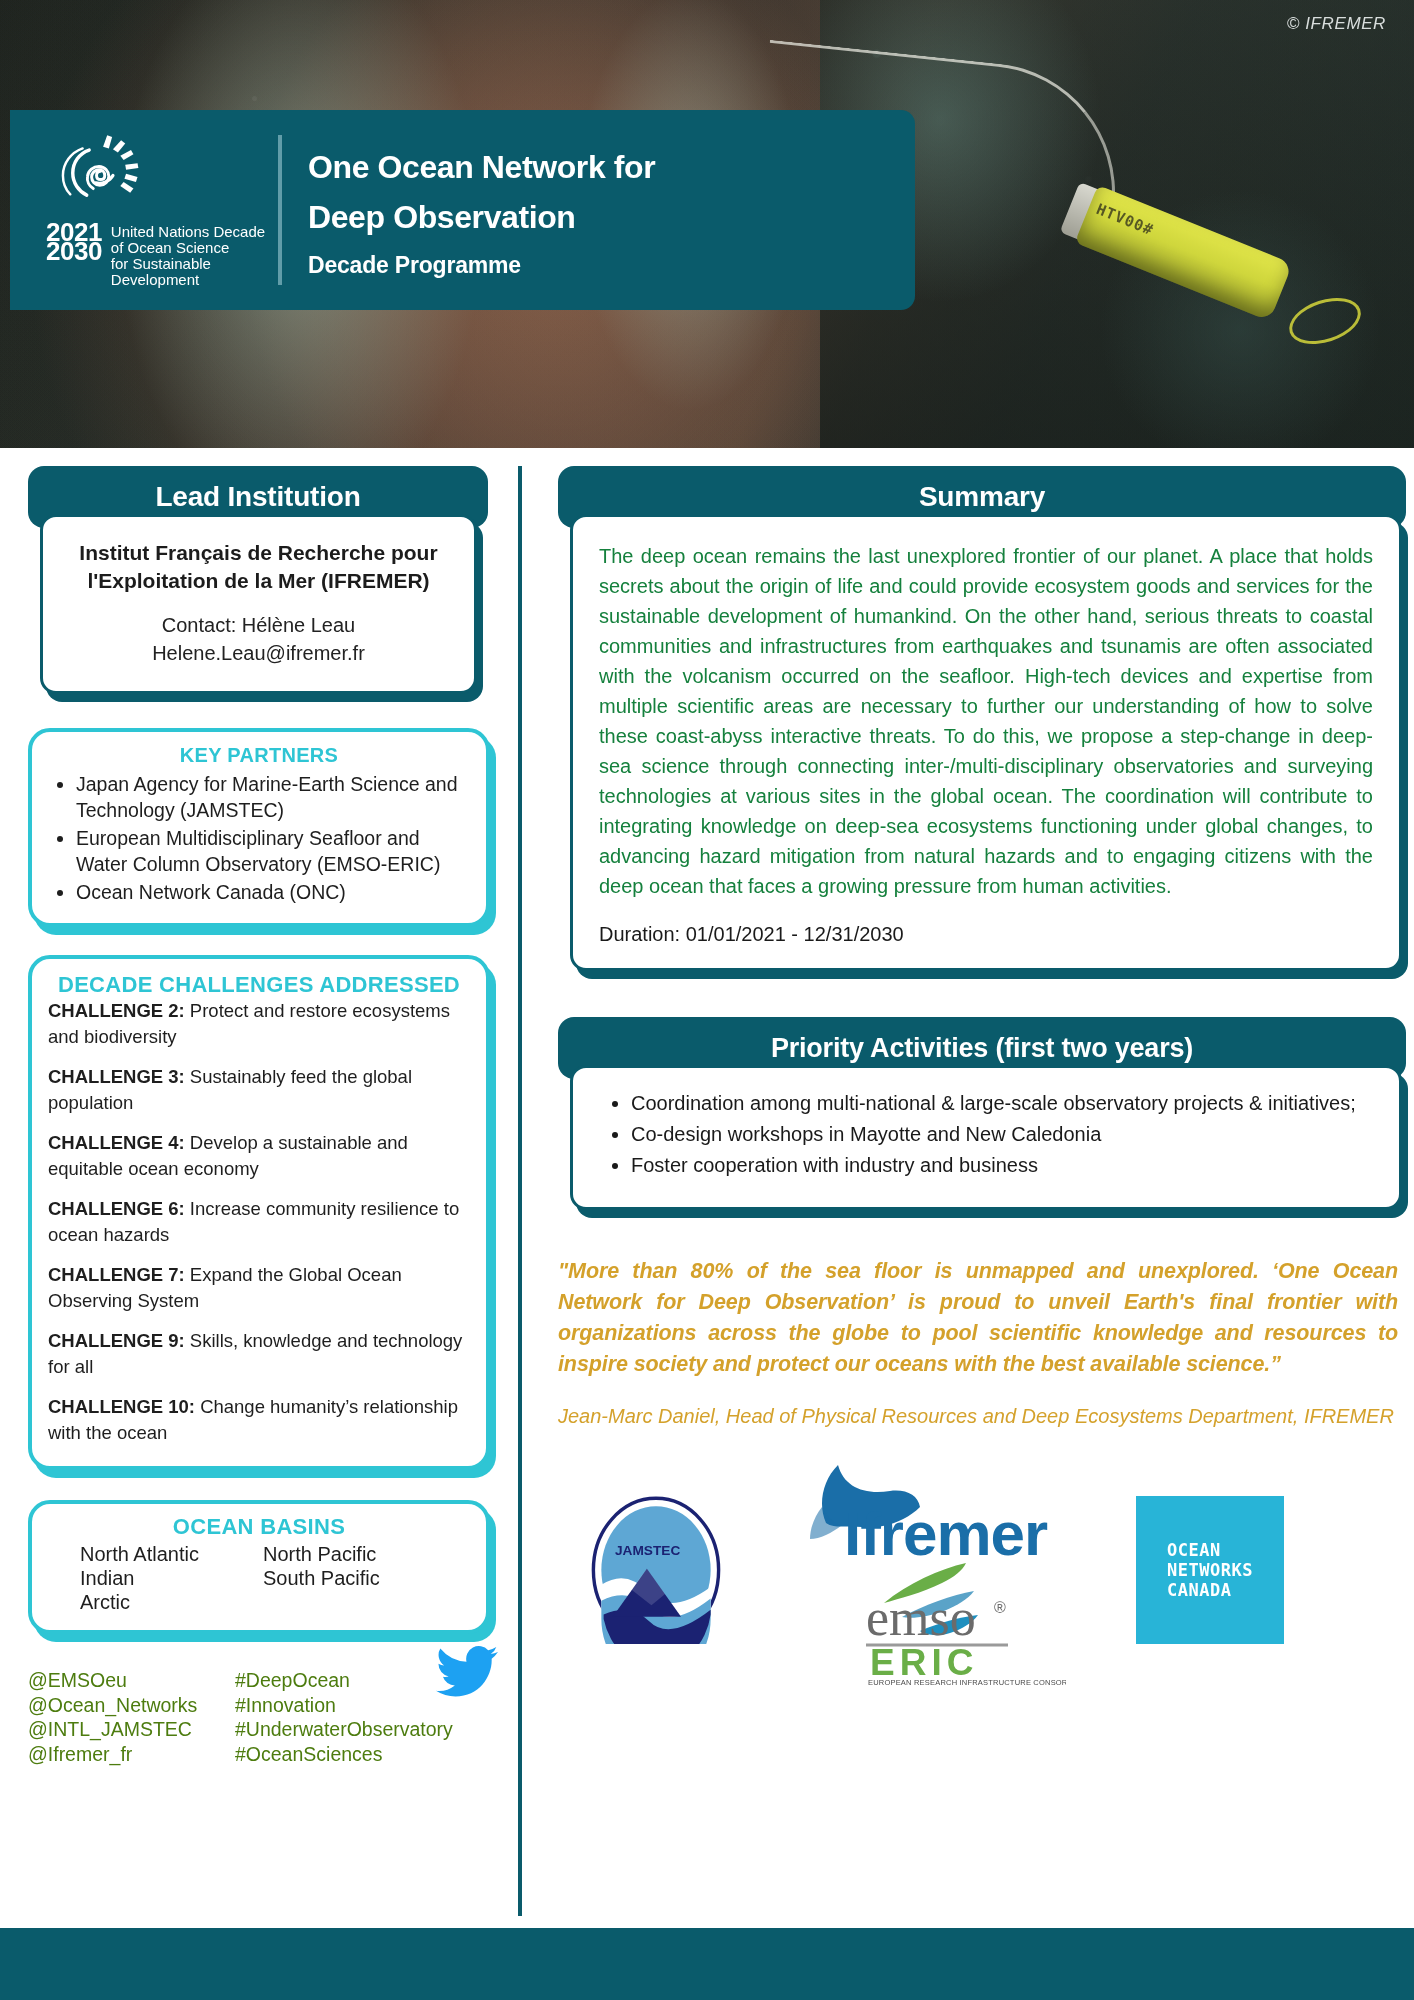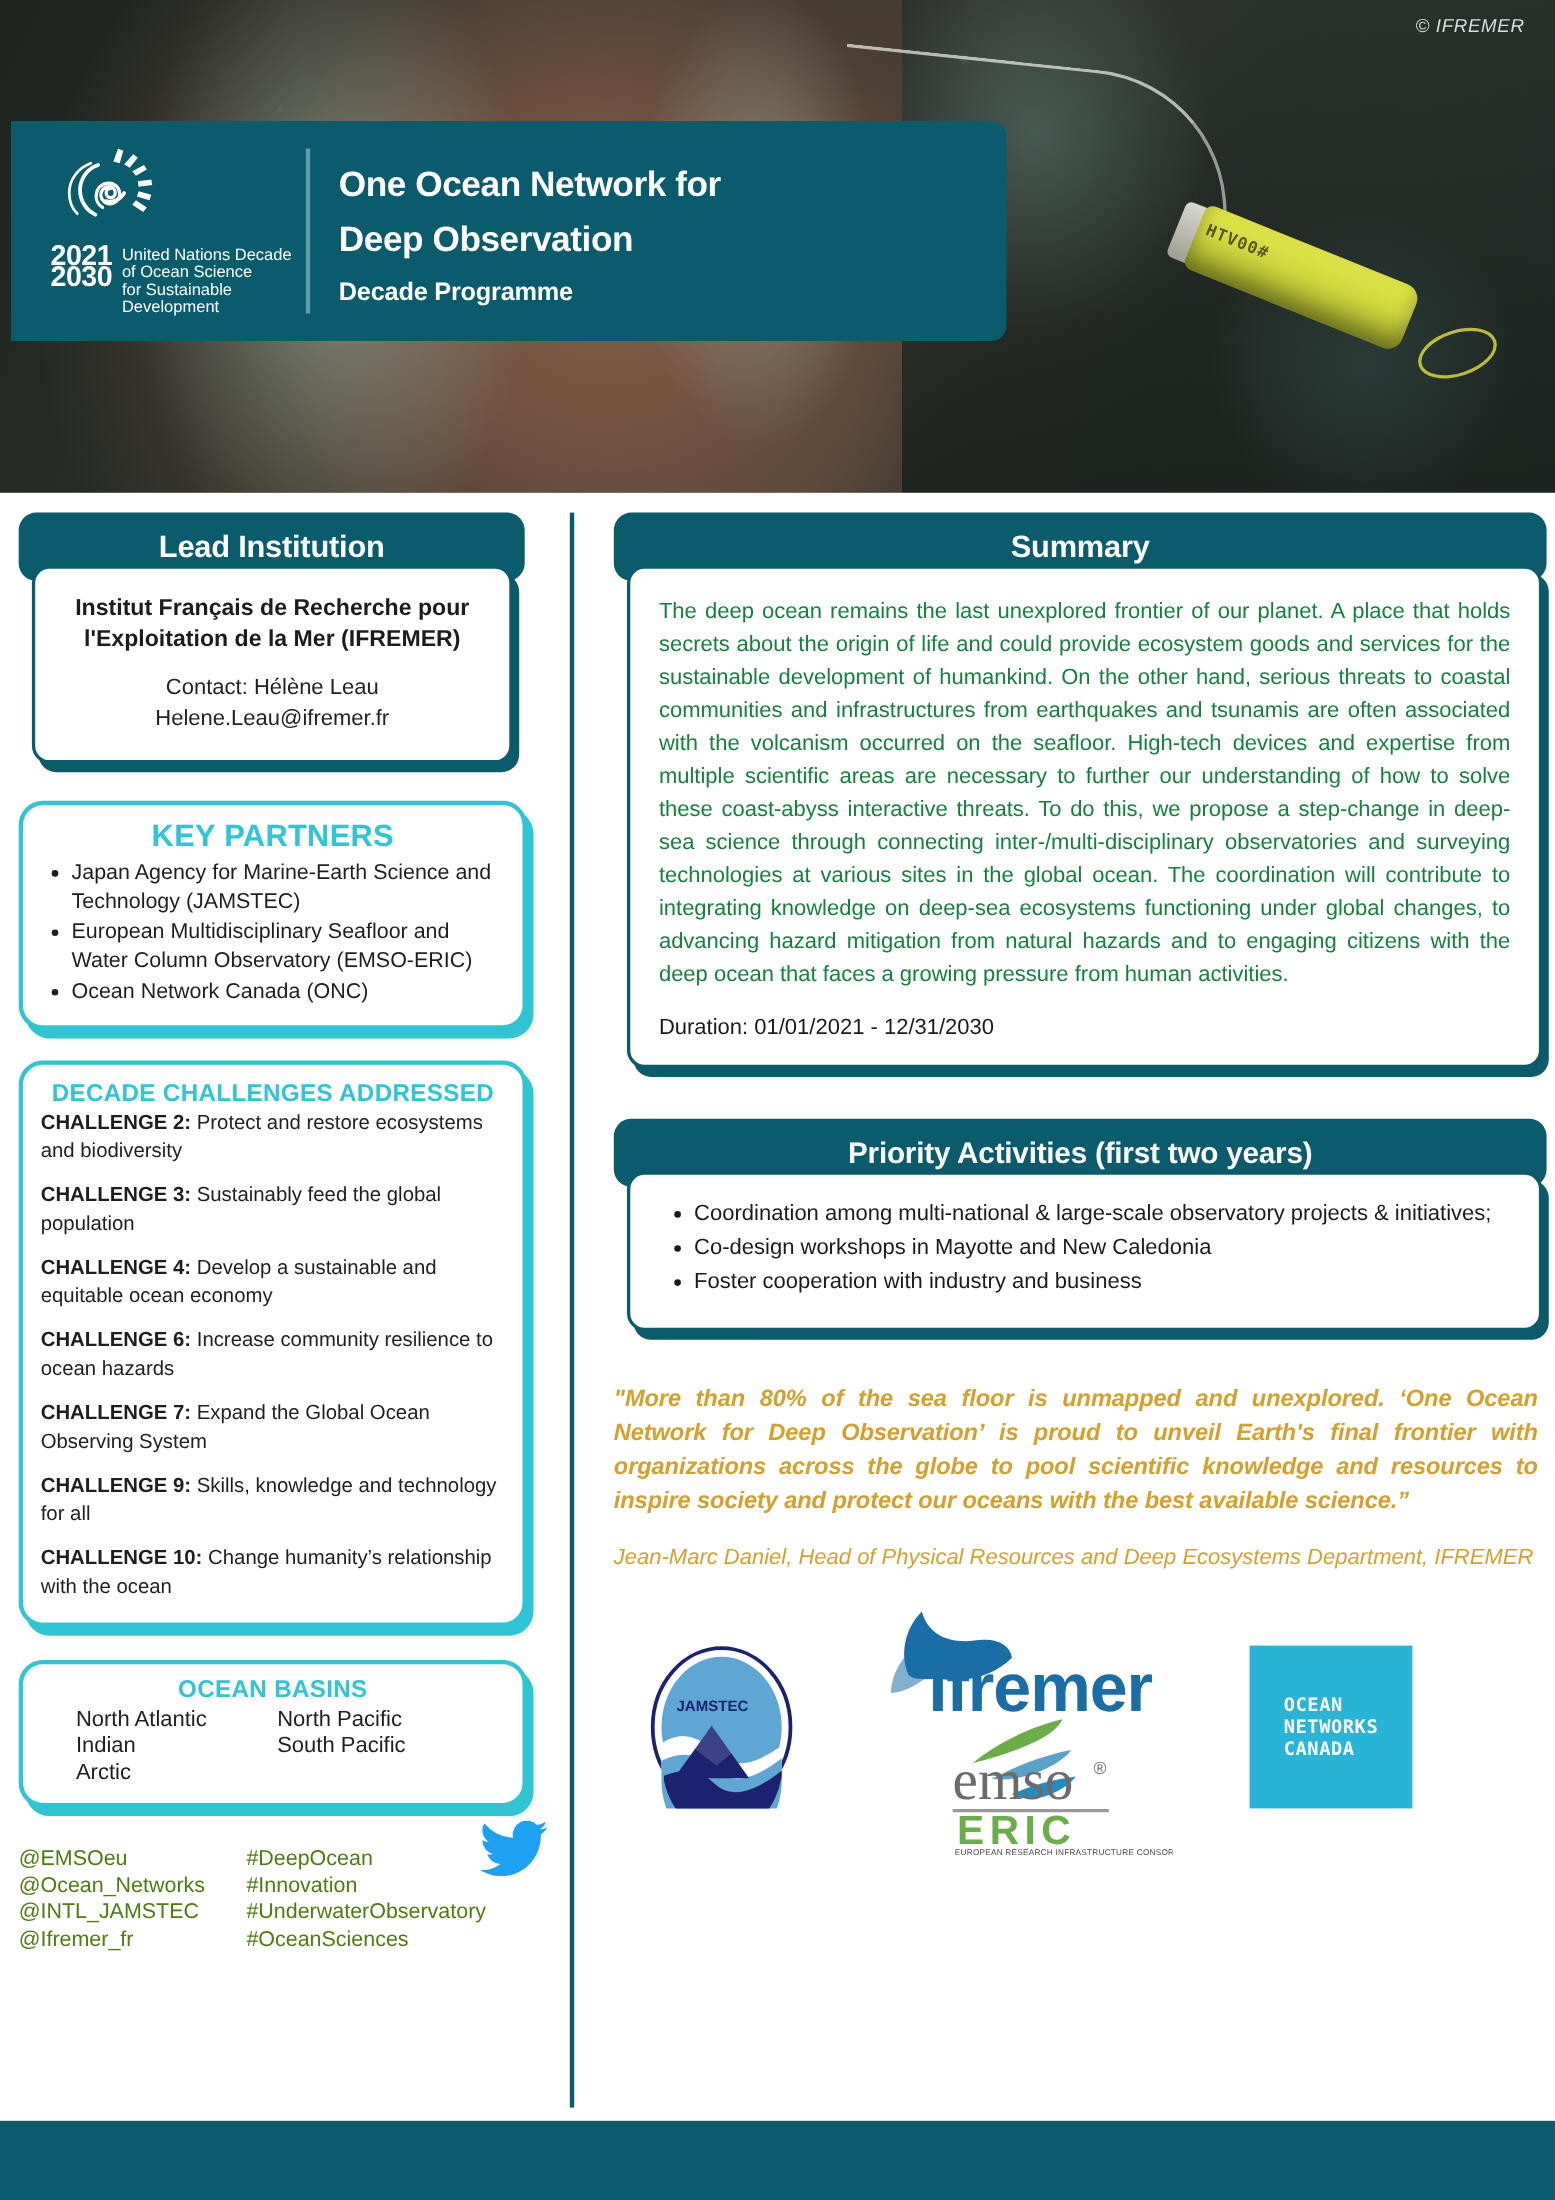--- a/index.html
+++ b/index.html
@@ -123,21 +123,21 @@
     font-size:23px; font-weight:800; color:#fff; margin-top:10px; letter-spacing:-0.2px;
   }
 
   
   .content{
     position:absolute; top:448px; left:0;
     width:1414px; height:1480px;
     background:#fff;
     display:flex;
   }
-  .col-left{ width:528px; padding:18px 0 0 17px; position:relative; }
+  .col-left{ width:528px; padding:18px 0 0 28px; position:relative; }
   .vdivider{
     position:absolute; left:518px; top:18px; width:4px; height:1450px; background:#0a5b6b;
   }
   .col-right{ width:886px; padding:18px 30px 0 30px; }
 
   
   .hdr-card{
     background:#0a5b6b; color:#fff; border-radius:16px;
     text-align:center; font-weight:800; letter-spacing:-0.2px;
   }
@@ -151,21 +151,21 @@
   }
 
   
   .lead-hdr{ width:460px; height:62px; line-height:62px; font-size:28px; margin-bottom:-14px; }
   .lead-body{ width:437px; margin-left:12px; padding:22px 24px 24px; position:relative; z-index:2;}
   .lead-name{ font-size:21px; font-weight:800; text-align:center; line-height:28px; color:#1c1c1c; }
   .lead-contact{ font-size:20px; text-align:center; line-height:28px; color:#222; margin-top:16px; }
 
   
   .kp{ width:462px; margin-top:34px; padding:12px 18px 18px; }
-  .kp-title{ text-align:center; color:#2ec5d4; font-weight:800; font-size:28px; letter-spacing:.3px; margin-bottom:4px;}
+  .kp-title{ text-align:center; color:#2ec5d4; font-weight:800; font-size:20px; letter-spacing:.3px; margin-bottom:4px;}
   .kp ul{ margin:0; padding-left:26px; }
   .kp li{ font-size:19.5px; line-height:26px; color:#1e1e1e; margin-top:2px; }
 
   
   .ch{ width:462px; margin-top:28px; padding:12px 16px 18px; }
   .ch-title{ text-align:center; color:#2ec5d4; font-weight:800; font-size:22px; line-height:27px; letter-spacing:.3px; margin-bottom:0;}
   .ch-item{ font-size:18.5px; line-height:26px; color:#1e1e1e; margin-bottom:14px; }
   .ch-item b{ font-weight:700; }
 
   

